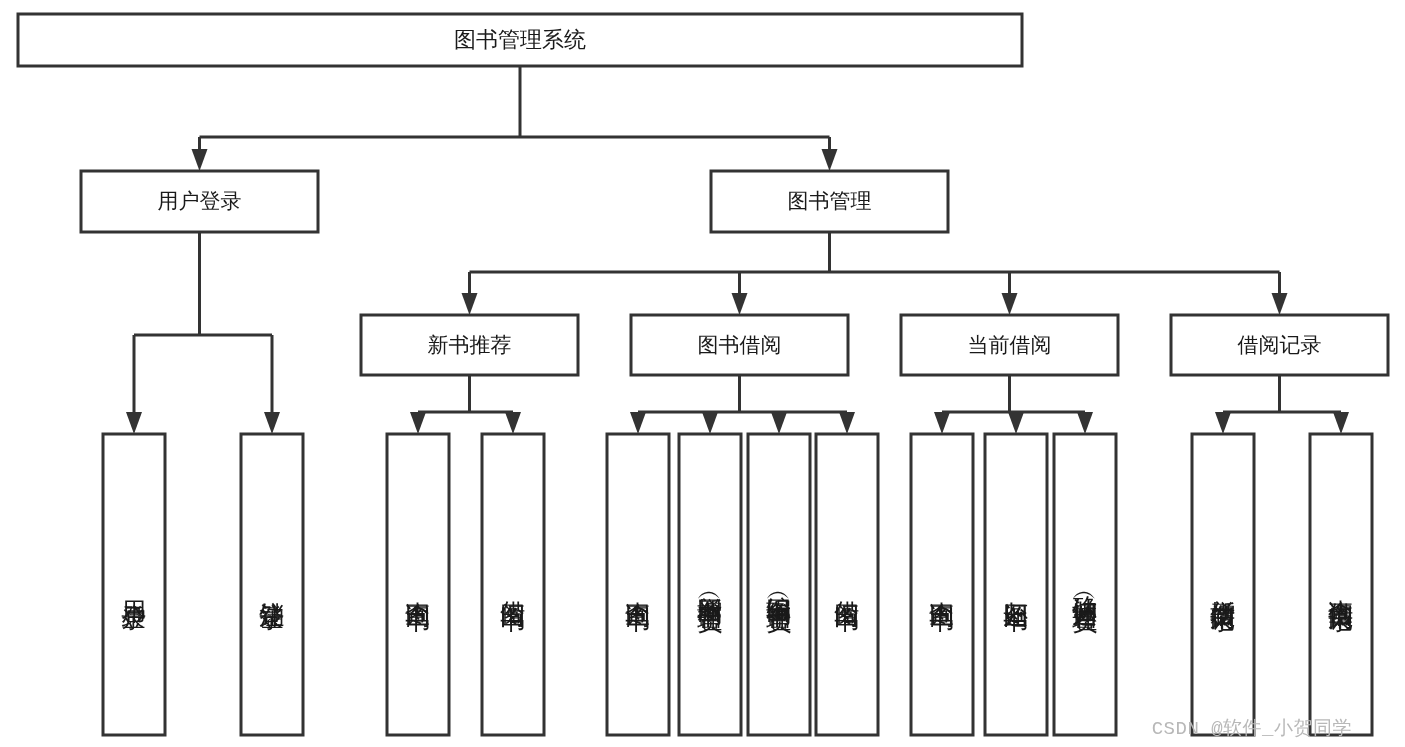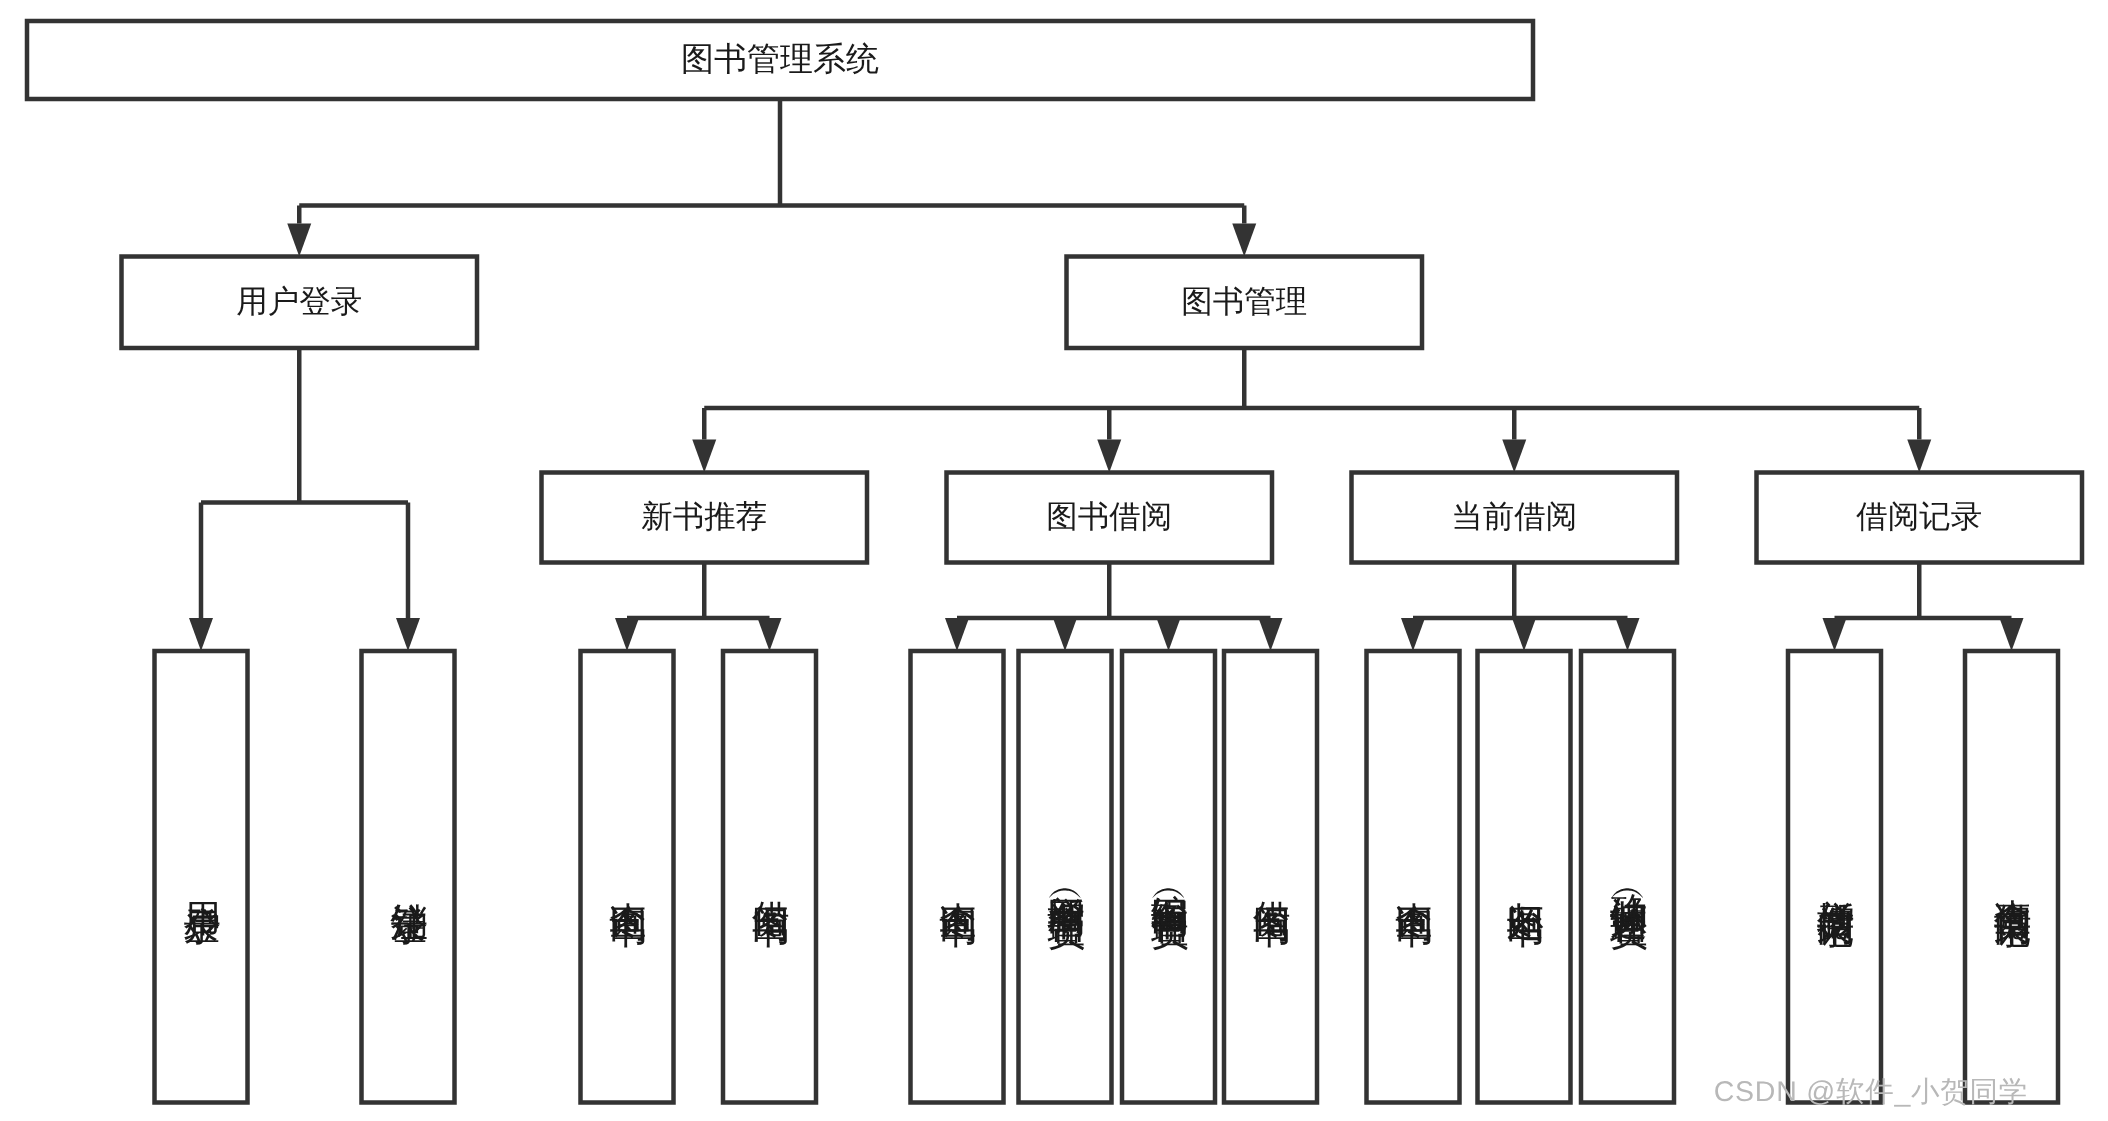--- a/index.html
+++ b/index.html
@@ -66,21 +66,21 @@
     font-size: 25px;
     line-height: 1.14;
     letter-spacing: 2px;
     color: #1a1a1a;
     white-space: nowrap;
   }
   .watermark {
     position: absolute;
     right: 12px;
     bottom: 6px;
-    font-family: Liberation Sans, sans-serif;
+    font-family: Liberation Mono, monospace;
     font-size: 19px;
     color: #b8b8b8;
     letter-spacing: 0.5px;
     white-space: nowrap;
   }
 </style>
 </head>
 <body>
 
 <div id="diagram-root">

